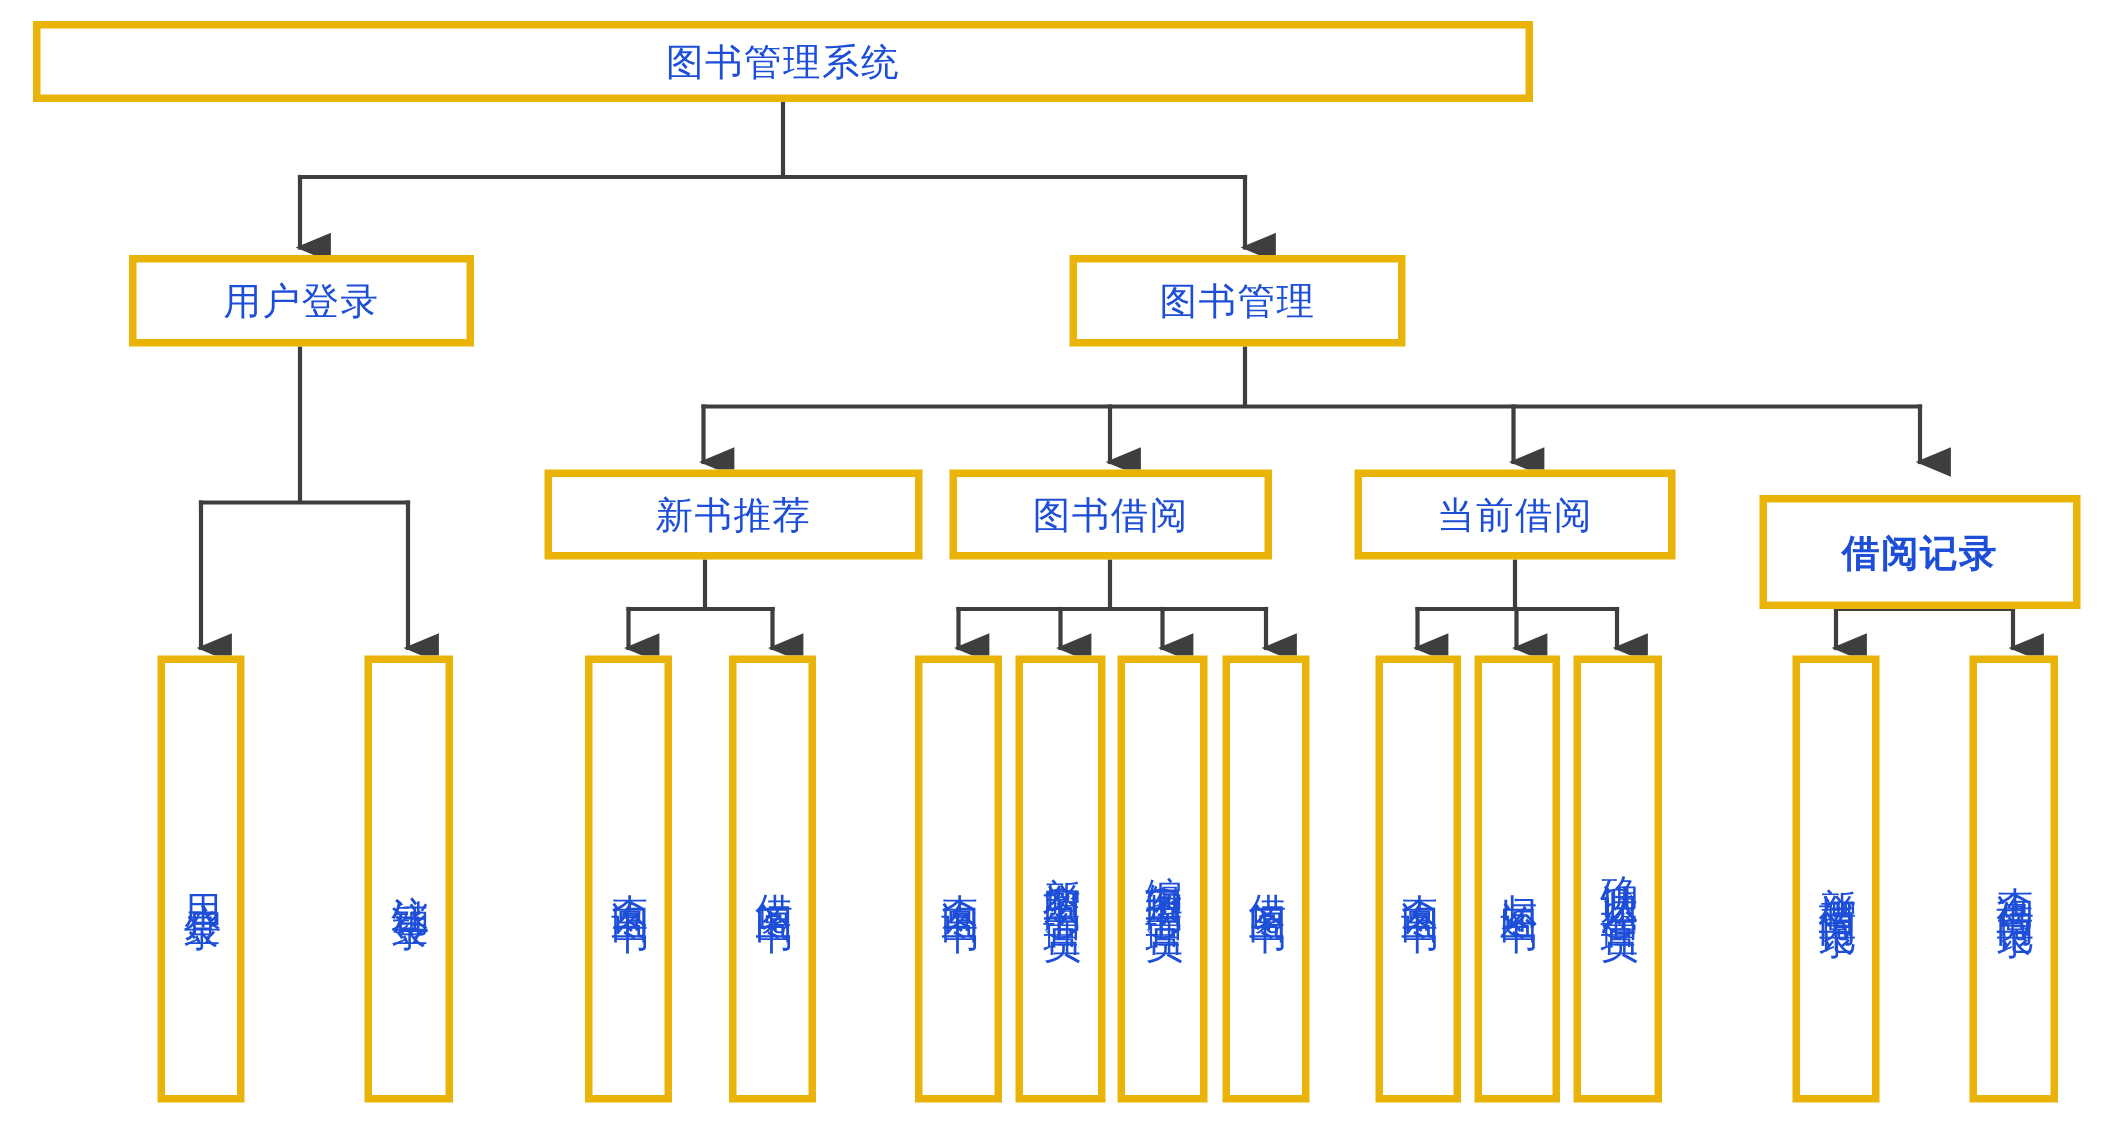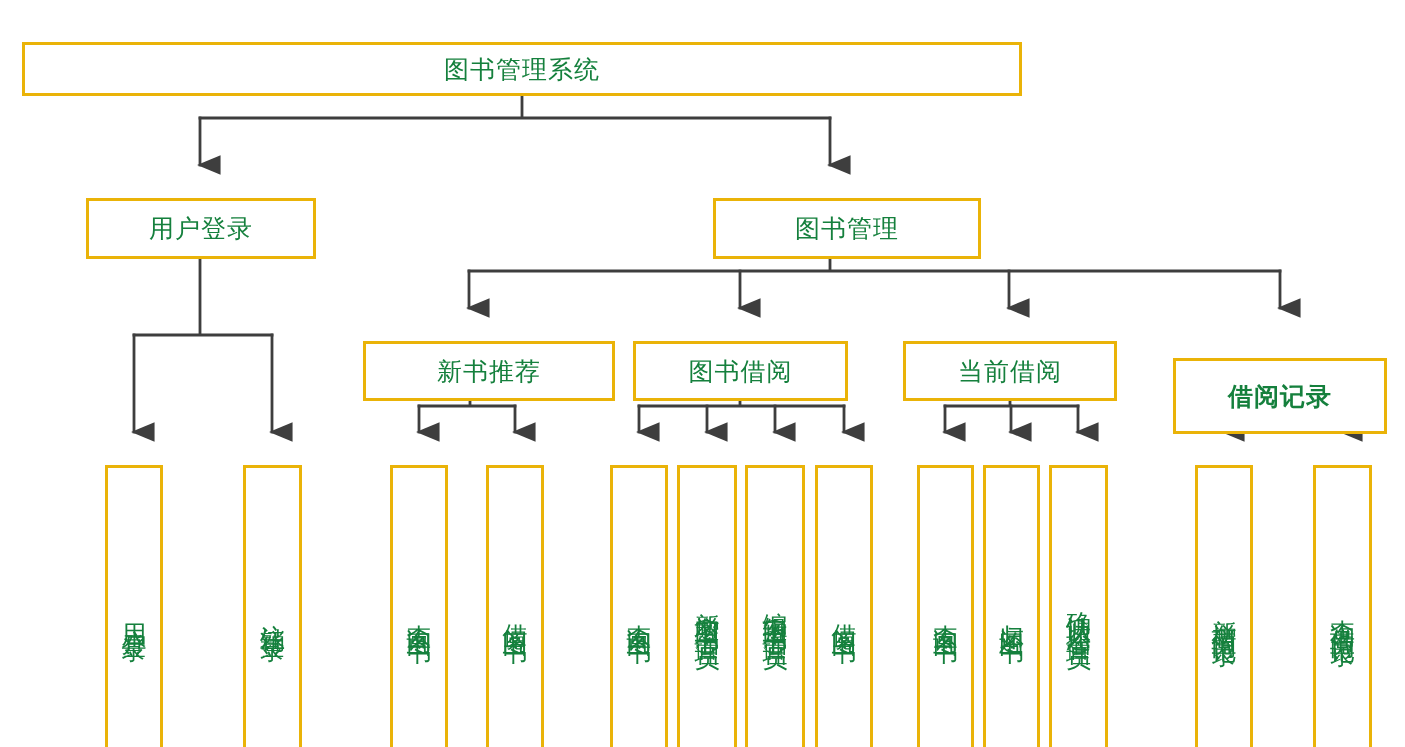--- a/index.html
+++ b/index.html
@@ -3,25 +3,24 @@
 <meta charset="utf-8">
 <style>
   html,body{margin:0;padding:0;background:#fff;}
   .canvas{
     position:relative;width:1405px;height:747px;background:#fff;overflow:hidden;
     font-family:"Liberation Sans",sans-serif;
   }
   .wires{position:absolute;left:0;top:0;z-index:1;}
   .box{
     position:absolute;box-sizing:border-box;z-index:2;
-    border:3px solid #eab308;background:#ffffff;
+    border:5px solid #eab308;background:#ffffff;
     display:flex;align-items:center;justify-content:center;
-    color:#15803d;font-size:25px;letter-spacing:1px;
+    color:#1d4ed8;font-size:25px;letter-spacing:1px;
     white-space:nowrap;
-    margin-top:28px;
   }
   .vbox{
     writing-mode:vertical-rl;text-orientation:mixed;
     font-size:25px;letter-spacing:5px;line-height:1;
     white-space:normal;
   }
   .watermark{
     position:absolute;left:1176px;top:712px;z-index:5;
     font-size:20px;color:#9c9c9c;letter-spacing:0.5px;white-space:nowrap;
     text-shadow:0 0 3px #ffffff,0 0 3px #ffffff;
@@ -67,21 +66,21 @@
       <path marker-end="url(#arr)" d="M1011,406 V432"></path>
       <path marker-end="url(#arr)" d="M1078,406 V432"></path>
       <path marker-end="url(#arr)" d="M1224,406 V432"></path>
       <path marker-end="url(#arr)" d="M1342,406 V432"></path>
     </g>
   </svg>
 
   <div class="box" style="left:22px;top:14px;width:1000px;height:54px;">图书管理系统</div>
 
   <div class="box" style="left:86px;top:170px;width:230px;height:61px;">用户登录</div>
-  <div class="box" style="left:713px;top:170px;width:268px;height:61px;">图书管理</div>
+  <div class="box" style="left:713px;top:170px;width:224px;height:61px;">图书管理</div>
 
   <div class="box" style="left:363px;top:313px;width:252px;height:60px;">新书推荐</div>
   <div class="box" style="left:903px;top:313px;width:214px;height:60px;">当前借阅</div>
   <div class="box" style="left:633px;top:313px;width:215px;height:60px;">图书借阅</div>
   <div class="box" style="left:1173px;top:330px;width:214px;height:76px;font-weight:bold;">借阅记录</div>
 
   <div class="box vbox" style="left:105px;top:437px;width:58px;height:298px;">用户登录</div>
   <div class="box vbox" style="left:243px;top:437px;width:59px;height:298px;">注销登录</div>
 
   <div class="box vbox" style="left:390px;top:437px;width:58px;height:298px;">查询图书</div>

